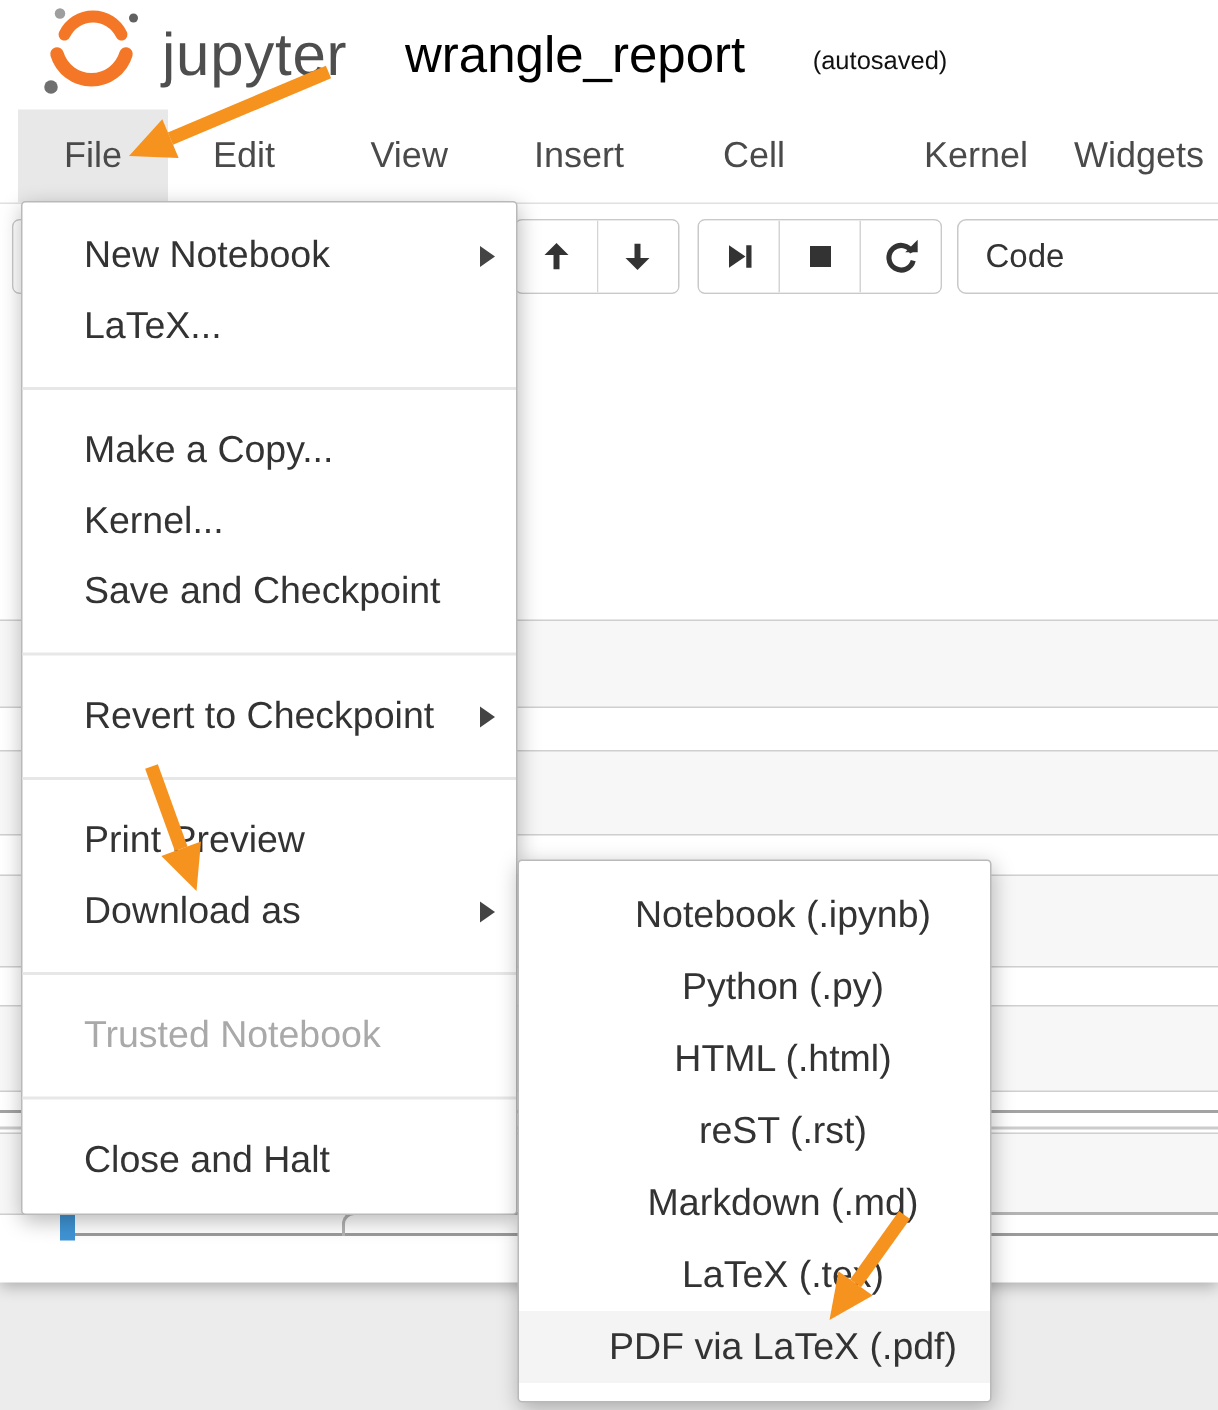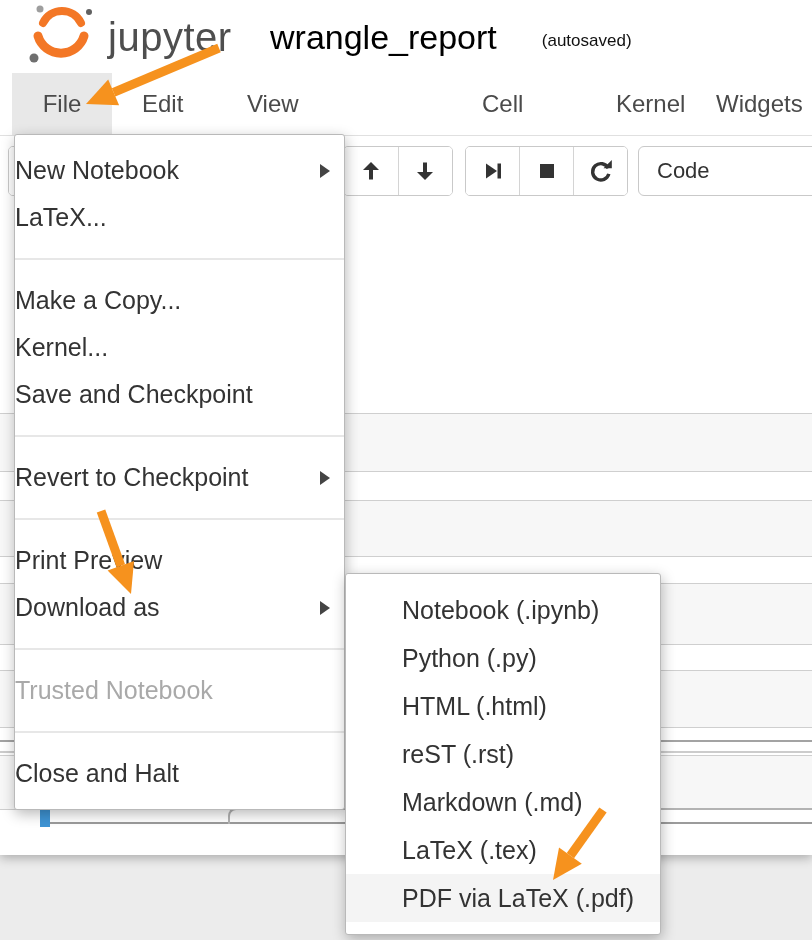--- a/index.html
+++ b/index.html
@@ -45,23 +45,23 @@
                border-top:2px solid #b3b3b3;border-left:2px solid #b3b3b3;
                border-top-left-radius:8px;}
   .sel-bar{position:absolute;left:40px;top:806px;width:10px;height:21px;background:#3f94d4;z-index:1;}
 
   
   .dropdown{position:absolute;background:#fff;border:1px solid #b9b9b9;border-radius:3px;
             box-shadow:1px 4px 14px rgba(0,0,0,.28);box-sizing:border-box;
             padding:12px 0;margin:0;list-style:none;font-size:25px;color:#333;}
   .file-menu{left:14px;top:134px;width:331px;z-index:20;}
   .sub-menu{left:345px;top:573px;width:316px;z-index:21;}
-  .dropdown li.item{height:47px;line-height:47px;white-space:nowrap;
+  .dropdown li.item{height:47px;line-height:47px;padding-left:41px;white-space:nowrap;
                     position:relative;cursor:pointer;}
-  .sub-menu li.item{height:48px;line-height:48px;padding-left:56px;}
+  .sub-menu li.item{height:48px;line-height:48px;padding-left:38px;text-align:center;}
   .dropdown li.divider{height:0;border-top:2px solid #e7e7e7;margin:17px 0;}
   .dropdown li.disabled{color:#a9a9a9;cursor:default;}
   .dropdown li.hover{background:#f4f4f4;}
   .caret-right{position:absolute;right:14px;top:50%;margin-top:-7px;width:0;height:0;
                border-left:10px solid #444;border-top:7px solid transparent;
                border-bottom:7px solid transparent;}
 
   
   .arrows{position:absolute;left:0;top:0;z-index:50;pointer-events:none;}
 </style>
@@ -86,20 +86,21 @@
       <div class="title-row">
         <span class="nb-title">wrangle_report</span>
         <span class="autosaved">(autosaved)</span>
       </div>
     </div>
 
     <div class="menubar">
       <div class="mitem active" style="left:12px;width:100px;">File</div>
       <div class="mitem" style="left:142px;">Edit</div>
       <div class="mitem" style="left:247px;">View</div>
+      <div class="mitem" style="left:356px;">Insert</div>
       <div class="mitem" style="left:482px;">Cell</div>
       <div class="mitem" style="left:616px;">Kernel</div>
       <div class="mitem" style="left:716px;">Widgets</div>
     </div>
 
     <div class="toolbar">
       <div class="btn-group" style="left:8px;width:60px;">
         <div class="tbtn"></div>
       </div>
       <div class="btn-group" style="left:343px;width:110px;">

